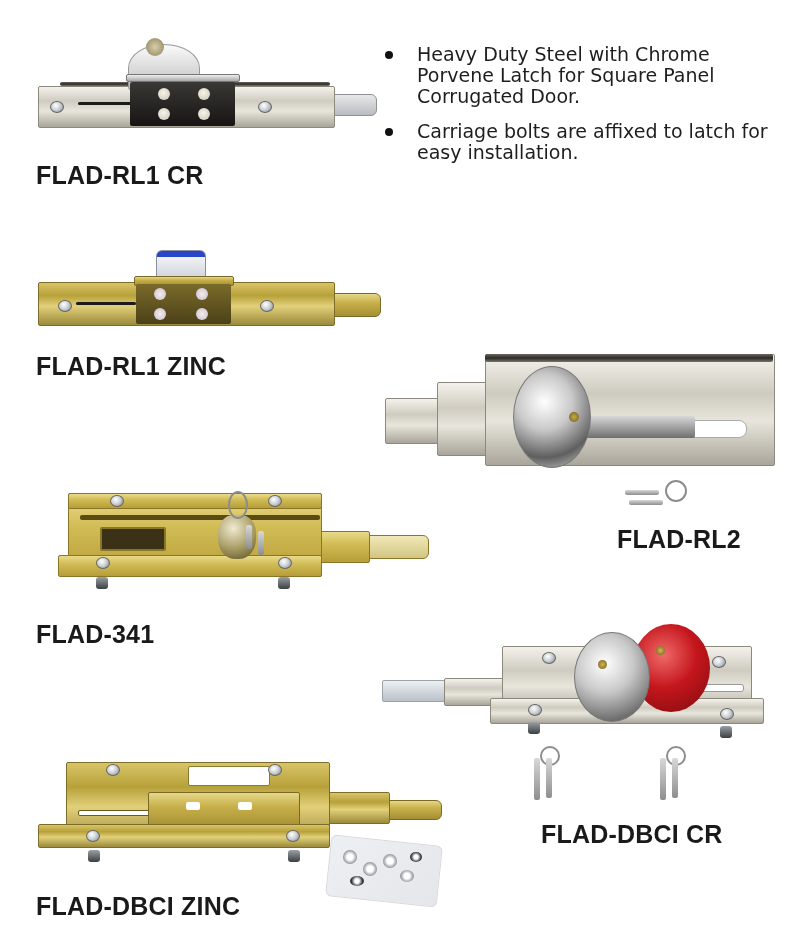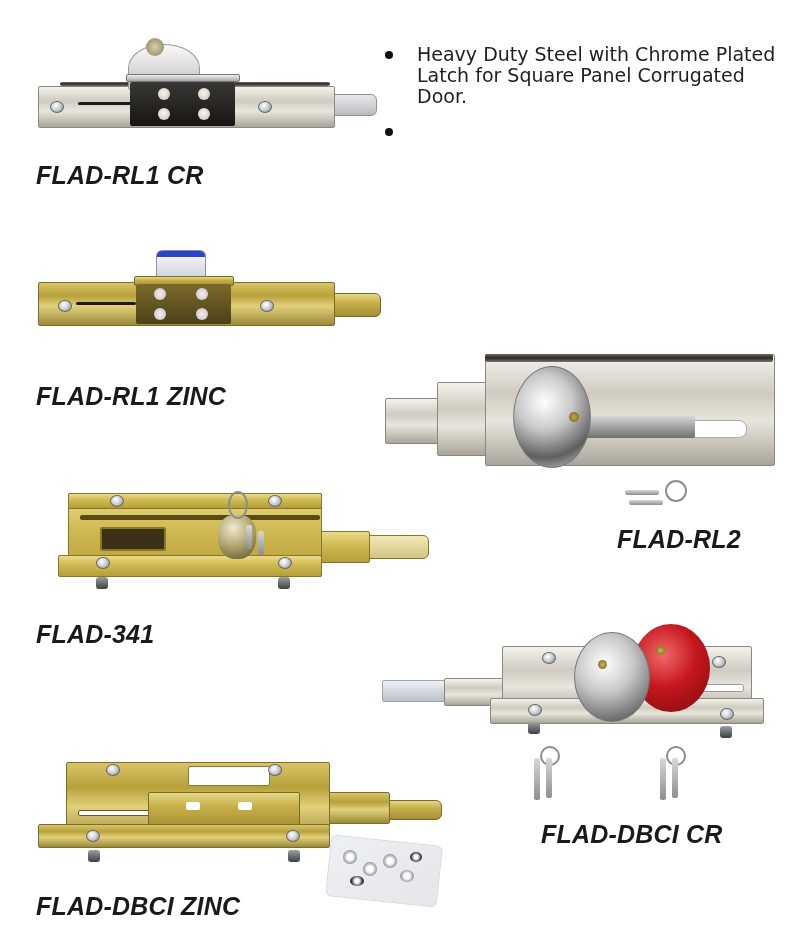--- a/index.html
+++ b/index.html
@@ -1,18 +1,18 @@
 <!DOCTYPE html>
 <html><head>
   <meta charset="utf-8">
   <style>
     html, body { margin:0; padding:0; }
     body { width:800px; height:945px; background:#ffffff; position:relative; overflow:hidden; font-family:"Liberation Sans", sans-serif; }
     .abs { position:absolute; }
-    .label { position:absolute; font-family:"Liberation Sans", sans-serif; font-weight:bold; font-size:25px; color:#1a1a1a; letter-spacing:0.2px; white-space:nowrap;font-style:italic; }
+    .label { position:absolute; font-family:"Liberation Sans", sans-serif; font-weight:bold; font-size:25px; color:#1a1a1a; letter-spacing:0.2px; white-space:nowrap; }
     .bullets { position:absolute; left:385px; top:44px; width:400px; margin:0; padding:0; list-style:none; }
     .bullets li { position:relative; padding-left:32px; font-family:"DejaVu Sans", sans-serif; font-size:19px; line-height:21px; color:#1e1e1e; margin-bottom:14px; }
     .bullets li .dot { position:absolute; left:0; top:7px; width:8px; height:8px; border-radius:50%; background:#111; }
 
     
     .plate { position:absolute; border-radius:2px; }
     .chrome { background:linear-gradient(180deg,#f4f2ec 0%,#cfcbc0 35%,#e8e5dc 60%,#a9a59a 100%); border:1px solid #8d887c; }
     .chrome-dark { background:linear-gradient(180deg,#6b6760 0%,#2d2b28 50%,#77736b 100%); }
     .zinc { background:linear-gradient(180deg,#d9c468 0%,#b7a13a 30%,#e2d07a 55%,#9a8a3a 100%); border:1px solid #7d6d28; }
     .zinc2 { background:linear-gradient(180deg,#e6d889 0%,#c7b04a 40%,#a68f34 100%); border:1px solid #7a6a26; }
@@ -23,22 +23,22 @@
     .slot { position:absolute; background:#1b1b1b; border-radius:2px; }
     .disc { position:absolute; border-radius:50%; }
     .nut { position:absolute; width:12px; height:12px; border-radius:3px; background:linear-gradient(180deg,#9aa0a4,#3b3f42); }
     .key { position:absolute; height:5px; background:linear-gradient(180deg,#d8d8d8,#8e8e8e); border-radius:2px; }
     .ring { position:absolute; border:2px solid #8d8d8d; border-radius:50%; }
   </style>
 </head>
 <body>
 
 <ul class="bullets">
-  <li><span class="dot"></span><span>Heavy Duty Steel with Chrome Plated Latch for Square Panel Corrugated Door.</span></li>
-  <li><span class="dot"></span></li>
+  <li><span class="dot"></span><span>Heavy Duty Steel with Chrome Porvene Latch for Square Panel Corrugated Door.</span></li>
+  <li><span class="dot"></span><span>Carriage bolts are affixed to latch for easy installation.</span></li>
 </ul>
 
 <div class="abs" style="left:38px;top:36px;width:345px;height:95px;">
   <div class="plate bar" style="left:285px;top:58px;width:52px;height:20px;"></div>
   <div class="plate chrome" style="left:0;top:50px;width:295px;height:40px;"></div>
   <div class="plate chrome-dark" style="left:22px;top:46px;width:270px;height:4px;"></div>
   <div class="slot" style="left:40px;top:66px;width:60px;height:3px;"></div>
   <div class="disc" style="left:90px;top:8px;width:70px;height:46px;border-radius:50% 50% 10% 10%;background:linear-gradient(180deg,#fafafa,#bdbdbd);border:1px solid #999;"></div>
   <div class="disc" style="left:108px;top:2px;width:18px;height:18px;background:radial-gradient(circle,#d8cfa8,#8a805c);"></div>
   <div class="plate" style="left:88px;top:38px;width:112px;height:6px;background:linear-gradient(180deg,#eee,#a8a8a8);border:1px solid #777;"></div>
@@ -59,21 +59,21 @@
   <div class="plate" style="left:118px;top:0;width:48px;height:28px;border-radius:6px 6px 0 0;background:linear-gradient(180deg,#2a46c8 0 6px,#f2f2f6 6px,#cfd2dc 100%);border:1px solid #8a8fa8;"></div>
   <div class="plate zinc2" style="left:96px;top:26px;width:98px;height:8px;"></div>
   <div class="plate" style="left:98px;top:34px;width:95px;height:40px;background:linear-gradient(180deg,#7a6a2a,#4b4118);"></div>
   <div class="hole" style="left:116px;top:38px;background:radial-gradient(circle,#f4efe6,#c9b9d4);"></div>
   <div class="hole" style="left:158px;top:38px;background:radial-gradient(circle,#f4efe6,#c9b9d4);"></div>
   <div class="hole" style="left:116px;top:58px;background:radial-gradient(circle,#f4efe6,#c9b9d4);"></div>
   <div class="hole" style="left:158px;top:58px;background:radial-gradient(circle,#f4efe6,#c9b9d4);"></div>
   <div class="screw" style="left:20px;top:50px;"></div>
   <div class="screw" style="left:222px;top:50px;"></div>
 </div>
-<div class="label" style="left:36px;top:382px;">FLAD-RL1 ZINC</div>
+<div class="label" style="left:36px;top:352px;">FLAD-RL1 ZINC</div>
 
 <div class="abs" style="left:385px;top:352px;width:390px;height:160px;">
   <div class="plate chrome" style="left:0;top:46px;width:120px;height:44px;"></div>
   <div class="plate chrome" style="left:52px;top:30px;width:260px;height:72px;"></div>
   <div class="plate chrome" style="left:100px;top:2px;width:288px;height:110px;"></div>
   <div class="plate chrome-dark" style="left:100px;top:2px;width:288px;height:8px;"></div>
   <div class="slot" style="left:200px;top:68px;width:160px;height:16px;background:#ffffff;border:1px solid #aaa;border-radius:8px;"></div>
   <div class="plate" style="left:180px;top:64px;width:130px;height:22px;background:linear-gradient(180deg,#d8d8d8,#6f6f6f);"></div>
   <div class="disc" style="left:128px;top:14px;width:76px;height:100px;background:radial-gradient(circle at 40% 35%,#ffffff 0%,#c9c9c9 35%,#5f5f5f 70%,#dcdcdc 100%);border:1px solid #777;"></div>
   <div class="disc" style="left:184px;top:60px;width:10px;height:10px;background:radial-gradient(circle,#c8a94a,#6d5a20);"></div>

